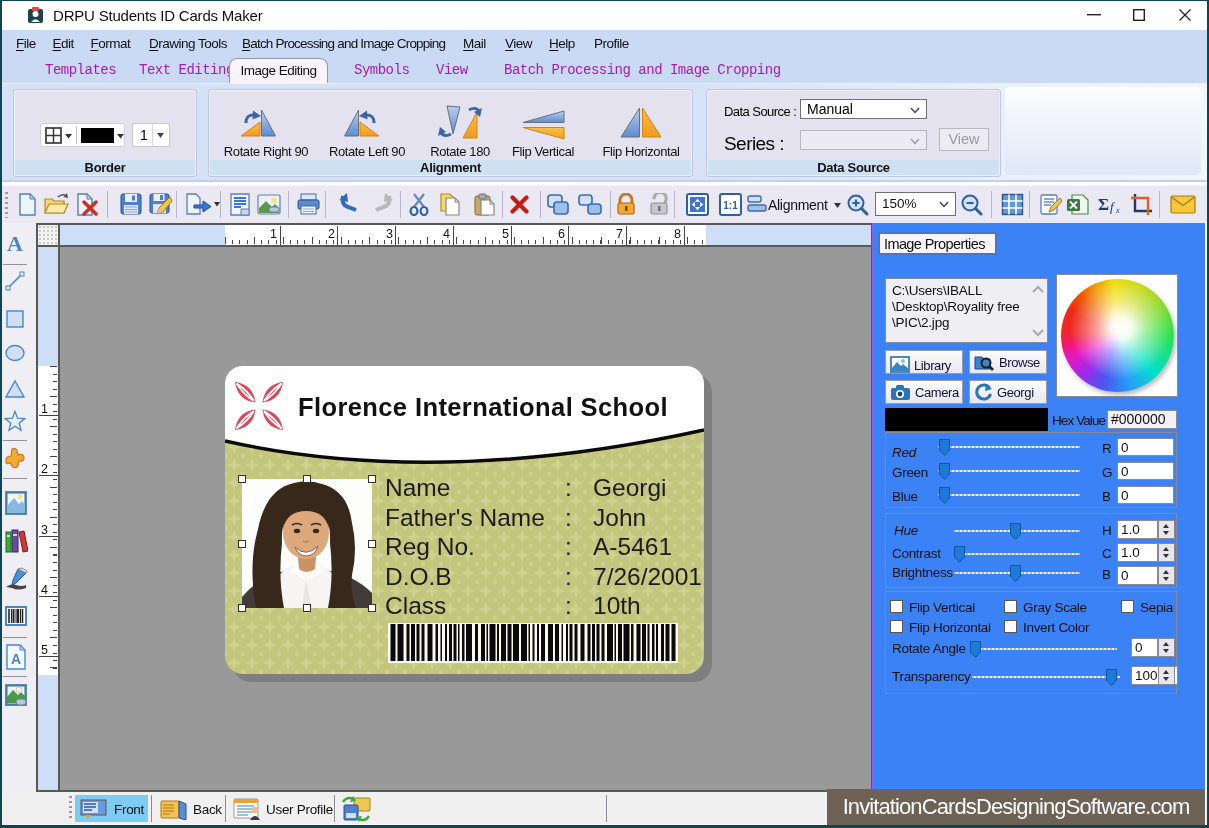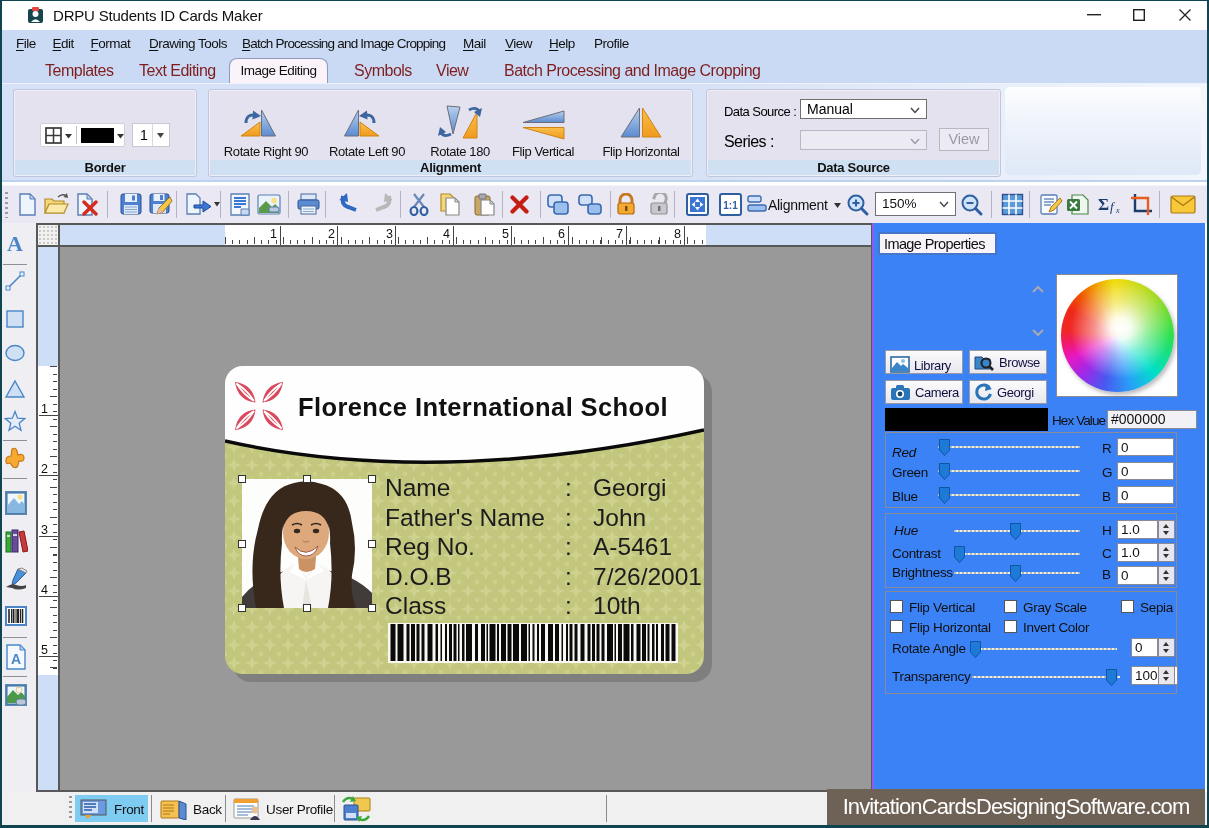--- a/index.html
+++ b/index.html
@@ -9,21 +9,21 @@
 #winborder { position:absolute; left:0; top:0; width:1209px; height:828px; border:2px solid #10444e; border-top-width:1px; z-index:99; pointer-events:none; }
 
 #titlebar { position:absolute; left:0; top:0; width:1209px; height:30px; background:#fff; }
 #titletext { position:absolute; left:53px; top:7px; font-size:15px; color:#111; letter-spacing:-0.2px; }
 
 #menubar { position:absolute; left:0; top:30px; width:1209px; height:27px; background:#cbdaf4; }
 .mitem { position:absolute; top:6px; font-size:13.5px; letter-spacing:-0.5px; color:#101010; }
 .mitem u { text-underline-offset:2px; }
 
 #tabrow { position:absolute; left:0; top:57px; width:1209px; height:26px; background:#cbdaf4; }
-.tab { position:absolute; top:5px; font-size:16px; letter-spacing:-0.5px; color:#7f1d1d; }
+.tab { position:absolute; top:5px; font-size:14px; letter-spacing:-0.5px; color:#a21caf;font-family:Liberation Mono, monospace; }
 #activetab { position:absolute; left:229px; top:1px; width:99px; height:25px; background:#faf4fa;
   border:1px solid #8f9aba; border-bottom:none; border-radius:8px 8px 0 0; text-align:center;
   font-size:13.5px; letter-spacing:-0.5px; color:#101010; padding-top:4px; }
 
 #ribbon { position:absolute; left:0; top:83px; width:1209px; height:99px; border-top:1px solid #eef2fc;
   background:linear-gradient(90deg,#d5e1f6 0%,#d7e2f6 58%,#e6edfa 78%,#f3f6fd 100%);
   border-bottom:2px solid #bed1ee; }
 .group { position:absolute; top:5px; height:88px; background:#e4e2ef; border:1px solid #c0c6dd;
   border-radius:3px; box-shadow:inset 0 0 0 1px #f0eff7; }
 .group .glabel { position:absolute; left:1px; right:1px; bottom:1px; height:15px; background:#cfe0f3;
@@ -182,21 +182,21 @@
   </div>
   <div style="position:absolute;left:1005px;top:3px;width:196px;height:88px;background:linear-gradient(180deg,#fcfdfe 0%,#eef3fb 45%,#dfe8f7 100%);border-radius:5px;"></div>
 
   <div class="group" style="left:706px; width:295px;">
     <div style="position:absolute;left:17px;top:14px;font-size:13px;letter-spacing:-0.55px;">Data Source :</div>
     <div style="position:absolute;left:93px;top:9px;width:127px;height:20px;background:#fff;border:1px solid #707070;font-size:14px;padding:1px 6px;">Manual
       <svg class="abs" style="right:6px;top:7px" width="10" height="7" viewBox="0 0 10 7">
           <path d="M1 1 L5 5.5 L9 1" fill="none" stroke="#444" stroke-width="1.4"></path>
         </svg>
     </div>
-    <div style="position:absolute;left:17px;top:43px;font-size:16px;letter-spacing:-0.55px;">Series :</div>
+    <div style="position:absolute;left:17px;top:43px;font-size:19px;letter-spacing:-0.55px;">Series :</div>
     <div style="position:absolute;left:93px;top:40px;width:127px;height:20px;background:#eceaf2;border:1px solid #b8b8c0;">
       <svg class="abs" style="right:6px;top:7px" width="10" height="7" viewBox="0 0 10 7">
           <path d="M1 1 L5 5.5 L9 1" fill="none" stroke="#9a9aa4" stroke-width="1.4"></path>
         </svg>
     </div>
     <div style="position:absolute;left:232px;top:38px;width:50px;height:23px;background:#eceaf2;border:1px solid #b8b8c0;color:#9a9aa2;font-size:14.5px;text-align:center;padding-top:2px;">View</div>
     <div class="glabel">Data Source</div>
   </div>
 </div>
 <div id="toolbar">
@@ -617,20 +617,21 @@
           <rect x="143.5" y="238.5" width="7" height="7"></rect>
     </g>
   </svg>
 </div>
 <div id="vsep"></div>
 <div id="hsep"></div>
 </div>
 <div id="rightpanel">
   <div style="position:absolute;left:4px;top:9px;width:119px;height:23px;background:#f8f4fa;border:2px solid #4576c8;font-size:14.5px;letter-spacing:-0.6px;padding:2px 0 0 4px;white-space:nowrap;color:#101010;">Image Properties</div>
 
+  <div style="position:absolute;left:11px;top:55px;width:163px;height:65px;border:1px solid #8a8a94;background:#efeef3;font-size:13.5px;letter-spacing:-0.2px;line-height:16px;padding:4px 6px;color:#101010;">C:\Users\IBALL<br>\Desktop\Royality free<br>\PIC\2.jpg</div>
   <svg class="abs" style="left:158px;top:62px" width="12" height="9" viewBox="0 0 12 9">
       <path d="M1 7 L6 2 L11 7" fill="none" stroke="#a8a8b0" stroke-width="2"></path>
     </svg>
   <svg class="abs" style="left:158px;top:105px" width="12" height="9" viewBox="0 0 12 9">
       <path d="M1 2 L6 7 L11 2" fill="none" stroke="#a8a8b0" stroke-width="2"></path>
     </svg>
 
   <div style="position:absolute;left:182px;top:51px;width:122px;height:123px;background:#fff;border:1px solid #8a8a94;">
     <div style="position:absolute;left:4px;top:4px;width:113px;height:113px;border-radius:50%;
       background:
@@ -667,21 +668,21 @@
   <div class="rbtn" style="left:95px;top:157px;">
       <svg width="19" height="18" viewBox="0 0 19 18">
         <path d="M15.5 5 A7 7 0 1 0 16.5 11" fill="none" stroke="#2a74b8" stroke-width="3"></path>
         <path d="M12 1 L18 6 L11 8 Z" fill="#2a74b8"></path>
       </svg>
       <span>Georgi</span>
     </div>
 
   <div style="position:absolute;left:11px;top:185px;width:163px;height:23px;background:#000;"></div>
   <div class="rp-lab" style="left:178px;top:190px;font-size:13.5px;letter-spacing:-0.9px;">Hex Value</div>
-  <div style="position:absolute;left:233px;top:187px;width:90px;height:19px;background:#f2f1f6;border:1px solid #8a8a94;font-size:14px;padding:0 3px;color:#111;">#000000</div>
+  <div style="position:absolute;left:233px;top:187px;width:70px;height:19px;background:#f2f1f6;border:1px solid #8a8a94;font-size:14px;padding:0 3px;color:#111;">#000000</div>
 
   <div class="rp-gbox" style="left:11px;top:209px;width:292px;height:76px;">
     <div class="rp-lab" style="left:6px;top:12px;font-style:italic;">Red</div>
     <div class="rp-lab" style="left:6px;top:32px;">Green</div>
     <div class="rp-lab" style="left:6px;top:56px;">Blue</div>
     <div class="track" style="left:52px;top:13px;width:142px;"></div>
     <div class="track" style="left:52px;top:37px;width:142px;"></div>
     <div class="track" style="left:52px;top:61px;width:142px;"></div>
     <svg class="thumb" style="left:53px;top:6px" viewBox="0 0 11 17" width="11" height="17">
         <path d="M0.5 0.5 H10.5 V11 L5.5 16.5 L0.5 11 Z" fill="#1e7ad8" stroke="#1055a0"></path>

